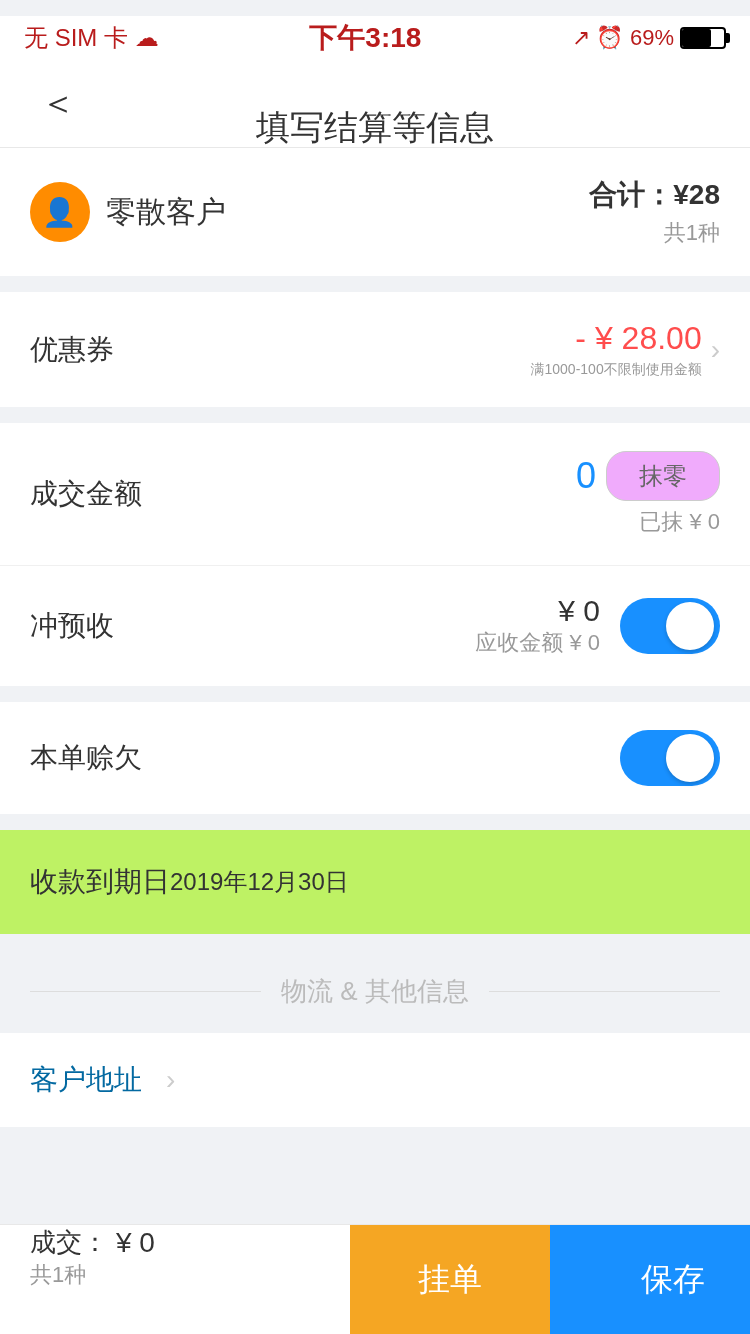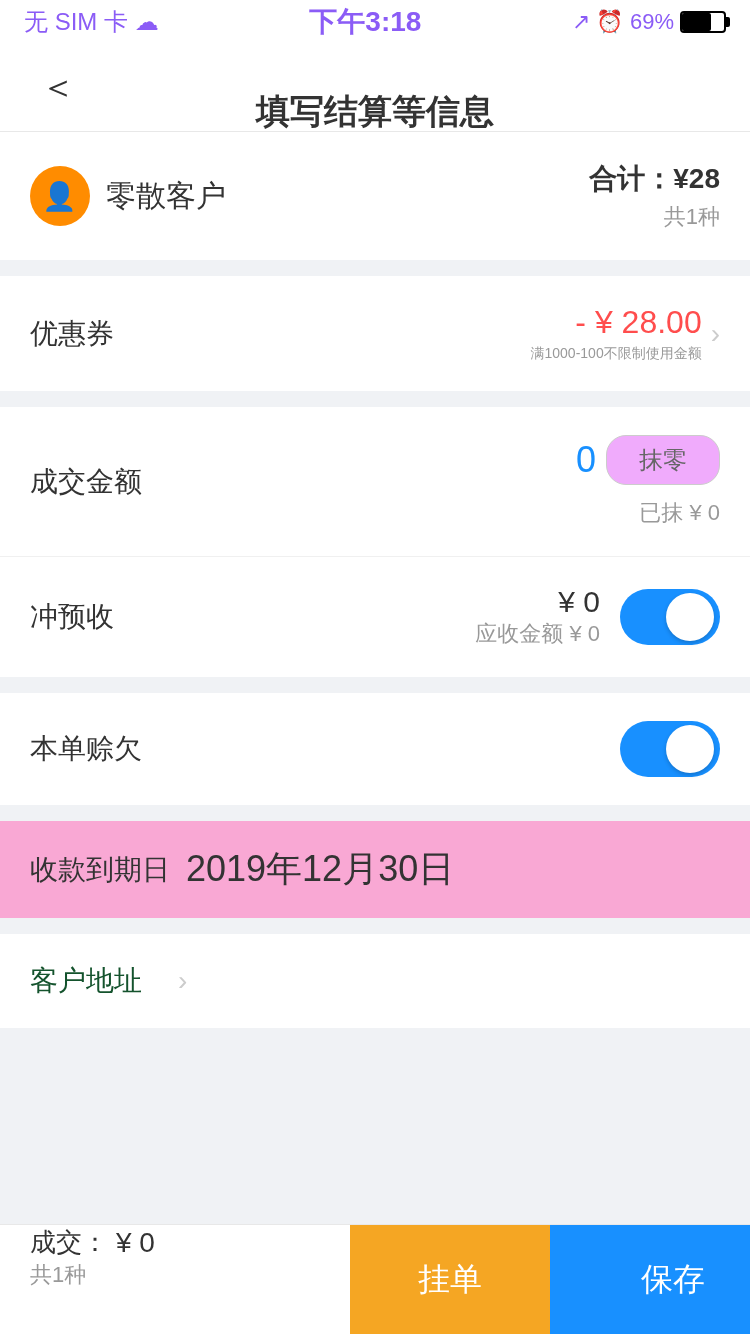--- a/index.html
+++ b/index.html
@@ -16,21 +16,22 @@
     
     .status-bar {
       width: 750px;
       height: 44px;
       background: #fff;
       display: flex;
       align-items: center;
       justify-content: space-between;
       padding: 0 24px;
       font-size: 24px;
-      color: #8b5cf6;
+      color: #b91c1c;
+      margin-top: 16px;
     }
     .status-bar-left { display: flex; align-items: center; gap: 8px; }
     .status-bar-center { font-weight: 600; font-size: 28px; }
     .status-bar-right { display: flex; align-items: center; gap: 6px; font-size: 22px; }
     .battery-icon {
       width: 46px; height: 22px; border: 2px solid #000; border-radius: 4px; position: relative; display: inline-block;
     }
     .battery-icon::after {
       content: '';
       position: absolute; right: -6px; top: 50%; transform: translateY(-50%);
@@ -56,21 +57,21 @@
       font-size: 36px;
       color: #333;
       cursor: pointer;
       padding: 10px;
     }
     .nav-title {
       position: absolute;
       left: 50%;
       transform: translateX(-50%);
       font-size: 34px;
-      font-weight: 700;
+      font-weight: 400;
       color: #333;
       margin-top: 48px;
     }
 
     
     .content {
       background: #f0f2f5;
       padding-bottom: 120px;
     }
 
@@ -177,34 +178,33 @@
       background: #ddd;
     }
 
     
     .address-row {
       padding: 28px 30px;
       display: flex;
       align-items: center;
       background: #fff;
     }
-    .address-label { font-size: 28px; color: #14532d; flex-shrink: 0; margin-right: 36px; }
+    .address-label { font-size: 28px; color: #0369a1; flex-shrink: 0; margin-right: 24px; }
     .address-value { font-size: 28px; color: #333; flex: 1; }
     .address-chevron { color: #ccc; font-size: 28px; flex-shrink: 0; }
 
     
     .due-date-row {
-      padding: 24px 30px;
-      display: flex;
-      align-items: center;
-      gap: 16px;
-      background: #f9a8d4;
+      padding: 33px 30px;
+      display: flex;
+      align-items: center;
+      background: #bef264;
     }
     .due-date-label { font-size: 28px; color: #333; }
-    .due-date-value { font-size: 36px; color: #333; }
+    .due-date-value { font-size: 24px; color: #333; }
 
     
     .bottom-bar {
       position: fixed;
       bottom: 0;
       width: 750px;
       height: 110px;
       display: flex;
       background: #fff;
       border-top: 1px solid #e8e8e8;
@@ -298,21 +298,21 @@
   <div class="card">
 
     <div class="deal-row">
       <span class="row-label">成交金额</span>
       <div style="display:flex;align-items:center;gap:20px;">
         <div>
           <div style="display:flex;align-items:center;gap:10px;justify-content:flex-end;">
             <span class="deal-amount-value">0</span>
             <button class="round-zero-btn">抹零</button>
           </div>
-          <div class="deal-sub" style="text-align:right;margin-top:13px;">已抹  ¥ 0</div>
+          <div class="deal-sub" style="text-align:right;margin-top:6px;">已抹  ¥ 0</div>
         </div>
       </div>
     </div>
 
     <div class="deal-row" style="border-bottom:none;">
       <span class="row-label">冲预收</span>
       <div style="display:flex;align-items:center;gap:20px;">
         <div style="text-align:right;">
           <div style="font-size:30px;color:#333;">¥ 0</div>
           <div class="deal-sub">应收金额 ¥ 0</div>
@@ -333,20 +333,23 @@
     </div>
   </div>
 
   <div class="card">
     <div class="due-date-row">
       <span class="due-date-label">收款到期日</span>
       <span class="due-date-value">2019年12月30日</span>
     </div>
   </div>
 
+  <div class="section-label">
+    <span>物流 &amp; 其他信息</span>
+  </div>
 
   <div class="card">
     <div class="address-row">
       <span class="address-label">客户地址</span>
       <span class="address-chevron">›</span>
     </div>
   </div>
 
 </div>
 

